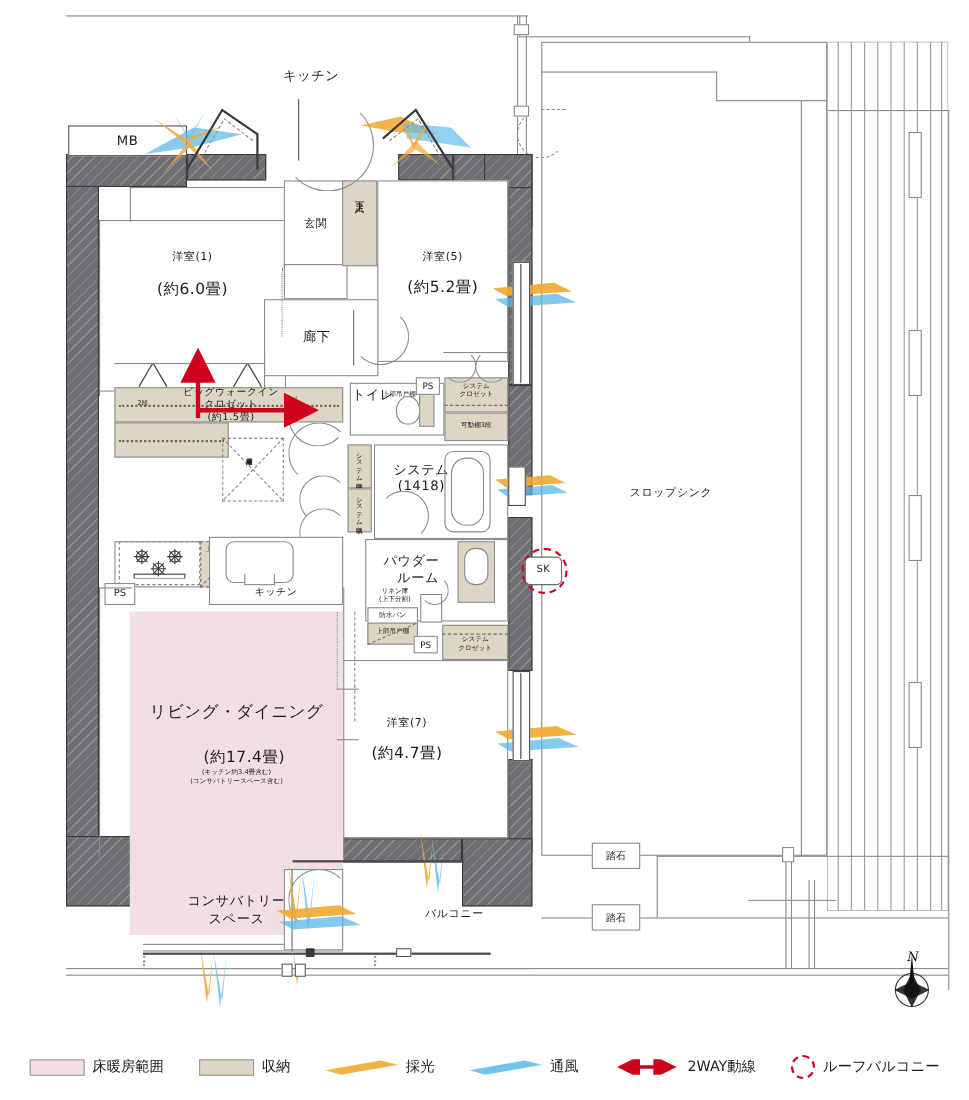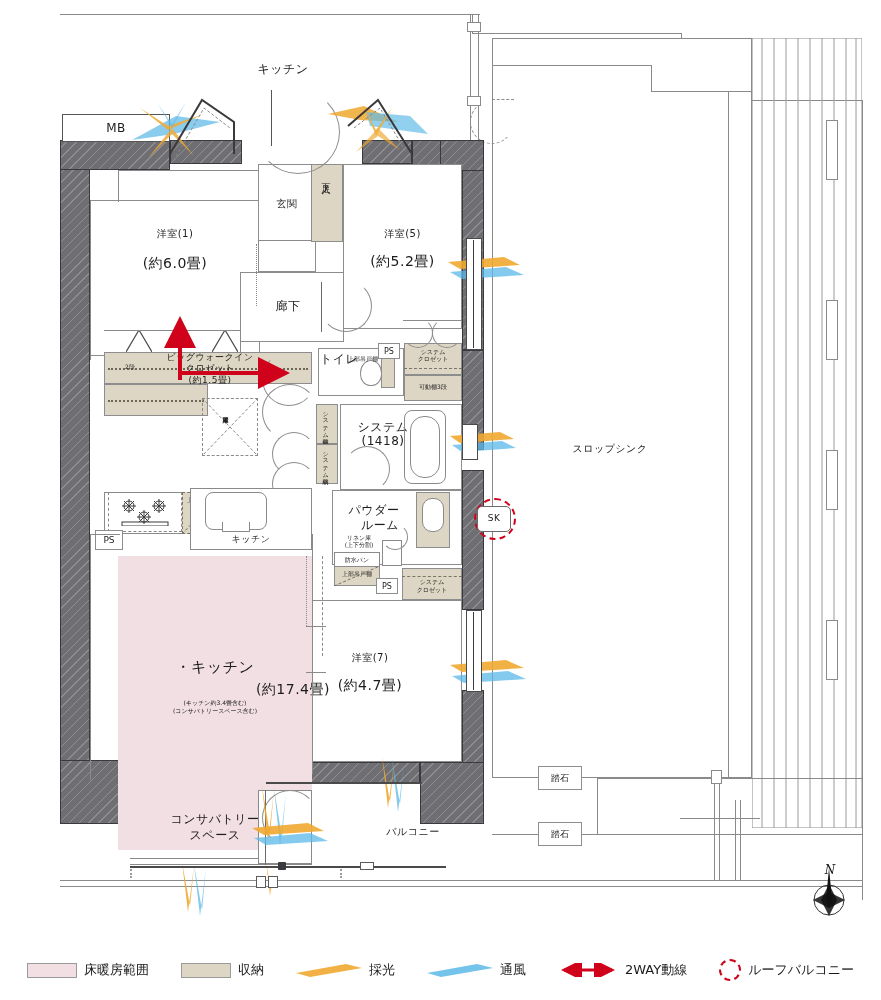--- a/index.html
+++ b/index.html
@@ -376,22 +376,22 @@
       </svg>
   </div>
 
   <div class="abs" style="left:190px; top:488px; width:122px; height:62px; border:1px solid #8a8a8a; background:#fff;"></div>
   <div class="abs" style="left:205px; top:492px; width:62px; height:38px; border:1px solid #8a8a8a; border-radius:8px; background:#fff;"></div>
   <div class="abs" style="left:222px; top:522px; width:28px; height:10px; border:1px solid #8a8a8a; border-top:none; background:#fff;"></div>
   <div class="label l-small" style="left:190px; top:534px; width:122px;">キッチン</div>
   <div class="boxed" style="left:95px; top:530px; width:28px; height:20px;">PS</div>
 
   <div class="fill-pink" style="position:absolute; left:118px; top:556px; width:194px; height:294px;"></div>
-  <div class="label" style="left:118px; top:658px; width:194px; font-size:15px;">・キッチン</div>
-  <div class="label" style="left:136px; top:681px; width:194px; font-size:14px;text-align:right;">(約17.4畳)</div>
+  <div class="label" style="left:118px; top:638px; width:194px; font-size:15px;">リビング・ダイニング</div>
+  <div class="label" style="left:125px; top:681px; width:194px; font-size:14px;">(約17.4畳)</div>
   <div class="label l-xtiny" style="left:118px; top:699px; width:194px;">(キッチン約3.4畳含む)</div>
   <div class="label l-xtiny" style="left:118px; top:707px; width:194px;">(コンサバトリースペース含む)</div>
   <div class="label l-mid" style="left:118px; top:812px; width:194px;">コンサバトリー</div>
   <div class="label l-mid" style="left:118px; top:828px; width:194px;">スペース</div>
 
   <div class="line-v" style="left:90px; top:534px; height:246px;"></div>
   <div class="line-h" style="left:90px; top:534px; width:30px;"></div>
   <div class="line-v" style="left:312px; top:534px; height:240px;"></div>
   <div class="line-h" style="left:130px; top:858px; width:182px;"></div>
   <div class="line-h" style="left:130px; top:864px; width:182px;"></div>

